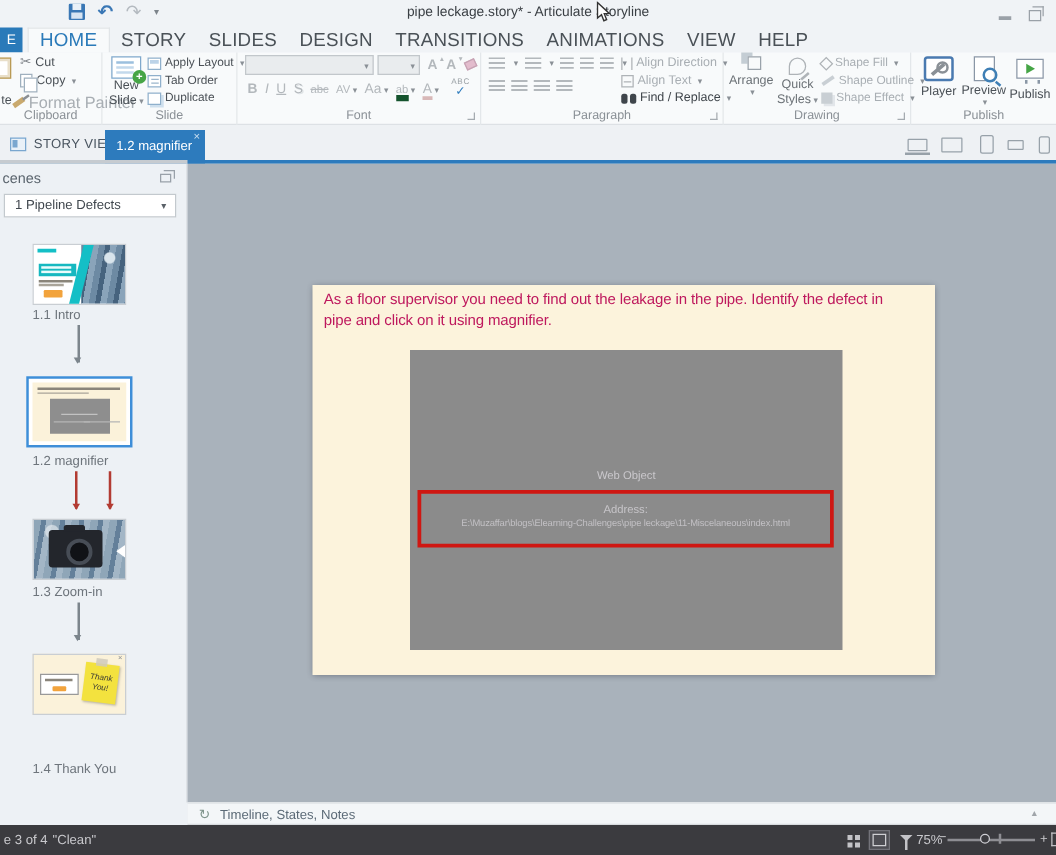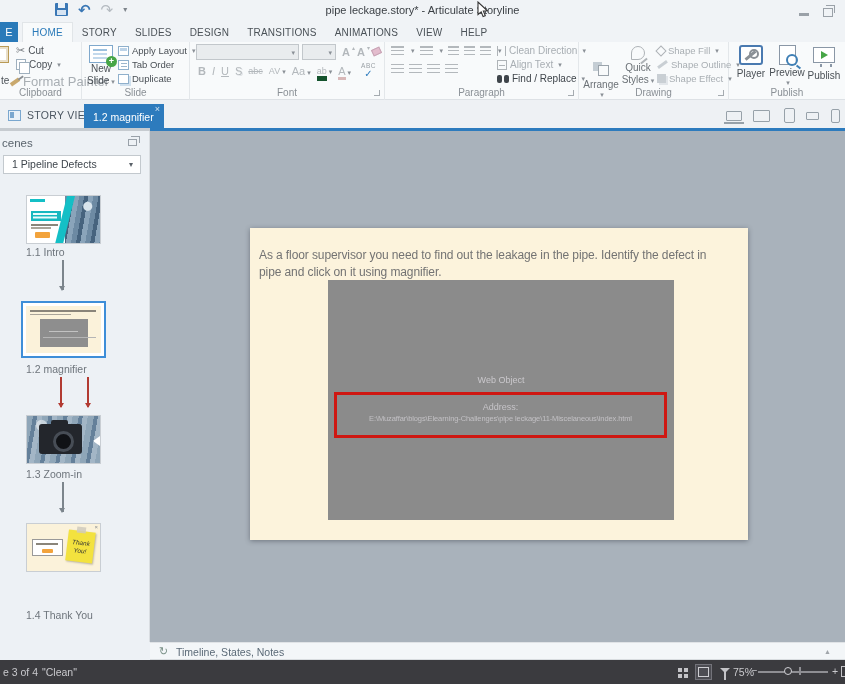--- a/index.html
+++ b/index.html
@@ -19,21 +19,21 @@
 .wtitle{position:absolute;left:0;right:0;top:4px;text-align:center;font-size:11px;color:#3a3f44}
 .cursor{position:absolute;left:477px;top:1px}
 .winctl{position:absolute;right:12px;top:0;height:22px;display:flex;gap:14px;align-items:center}
 .ic-min{width:10px;height:3px;background:#9aa1a8;margin-top:7px}
 .ic-restore{width:10px;height:9px;border:1.5px solid #9aa1a8;position:relative;background:#f0f3f6;margin-top:3px}
 .ic-restore::before{content:"";position:absolute;left:2px;top:-4px;width:8px;height:7px;border:1.5px solid #9aa1a8;border-bottom:none;border-left:none}
 
 
 .tabrow{position:absolute;left:0;top:22px;width:100%;height:20px;display:flex;align-items:stretch}
 .filetab{width:18px;background:#2a7ab9;color:#fff;display:flex;align-items:center;justify-content:center;font-size:11px}
-.rtab{padding:0 9px;display:flex;align-items:center;color:#4a5157;font-size:10px;letter-spacing:.2px}
+.rtab{padding:0 9px;display:flex;align-items:center;color:#4a5157;font-size:15px;letter-spacing:.2px}
 .rtab.active{background:#f8fafb;color:#2a7ab9;border:1px solid #e1e5e8;border-bottom:none;margin-left:4px}
 
 
 .ribbon{position:absolute;left:0;top:42px;width:100%;height:58px;background:#f8fafb;border-bottom:1px solid #dde1e5}
 .rgroup{position:absolute;top:0;height:58px;border-right:1px solid #e3e7ea}
 .glabel{position:absolute;left:0;right:0;bottom:2px;text-align:center;font-size:10px;color:#8a9096}
 .rrow{position:absolute;display:flex;align-items:center;gap:3px;font-size:10px;color:#4a5056;white-space:nowrap}
 .rrow.dis{color:#a8aeb3}
 .caret{font-size:7px;color:#8a9096;margin-left:2px}
 .bigbtn{position:absolute;display:flex;flex-direction:column;align-items:center;font-size:10px;color:#4a5056;text-align:center;line-height:1.2}
@@ -152,21 +152,21 @@
 .tt-x{position:absolute;right:2px;top:0;font-size:6px;color:#8a8f94}
 .tt-card{position:absolute;left:5px;top:15px;width:31px;height:17px;background:#fff;border:1px solid #999}
 .tt-card::before{content:"";position:absolute;left:3px;top:3px;width:22px;height:1.5px;background:#8a857a}
 .tt-card::after{content:"";position:absolute;left:9px;bottom:2px;width:11px;height:4.5px;background:#f2a33c;border-radius:1px}
 .tt-note{position:absolute;right:6px;top:7px;width:27px;height:31px;background:#f3e23e;transform:rotate(7deg);box-shadow:1px 1px 2px rgba(0,0,0,.25);display:flex;flex-direction:column;align-items:center;justify-content:center;font-size:6.5px;font-style:italic;color:#3a3a33;line-height:1.2}
 .tt-tape{position:absolute;right:14px;top:3px;width:9px;height:6px;background:#cfcabc;opacity:.85;transform:rotate(7deg)}
 
 
 .canvas{position:absolute;left:150px;top:131px;width:695px;height:511px;background:#a9b2bb}
 .slide{position:absolute;left:100px;top:97px;width:498px;height:312px;background:#fcf3dc;box-shadow:0 1px 5px rgba(40,45,55,.45)}
-.slidetext{position:absolute;left:9px;top:19px;width:468px;font-size:12px;letter-spacing:-.1px;color:#737373;line-height:1.45}
+.slidetext{position:absolute;left:9px;top:3px;width:468px;font-size:12px;letter-spacing:-.1px;color:#be185d;line-height:1.45}
 .webobj{position:absolute;left:78px;top:52px;width:346px;height:240px;background:#8b8b8b}
 .wo-title{position:absolute;left:0;right:0;top:95px;text-align:center;color:#cac8cc;font-size:9px}
 .redrect{position:absolute;left:6px;top:112px;width:333px;height:46px;border:3px solid #cf1712}
 .wo-addr{position:absolute;left:0;right:0;top:7px;text-align:center;color:#c6c4c8;font-size:9px}
 .wo-path{position:absolute;left:0;right:0;top:19px;text-align:center;color:#c2c0c4;font-size:7.5px;letter-spacing:-.1px}
 
 
 .timelinebar{position:absolute;left:150px;top:642px;width:695px;height:18px;background:#f3f6f8;border-top:1px solid #e0e3e6;border-bottom:1px solid #d8dcdf}
 .tl-icon{position:absolute;left:9px;top:2px;color:#7d938a;font-size:11px}
 .tl-label{position:absolute;left:26px;top:3px;font-size:10.5px;color:#5b6a77}
@@ -306,39 +306,39 @@
           <span class="caret">▾</span>
       </div>
       <div class="rrow" style="left:6px;top:22px;gap:5px">
         <span class="icl"></span>
         <span class="icl"></span>
         <span class="icl"></span>
         <span class="icl"></span>
       </div>
       <div class="rrow dis" style="left:112px;top:3px">
           <span class="ic-textdir"></span>
-          <span>Clean Direction</span>
+          <span>Align Direction</span>
           <span class="caret">▾</span>
         </div>
       <div class="rrow dis" style="left:112px;top:17px">
           <span class="ic-aligntxt"></span>
           <span>Align Text</span>
           <span class="caret">▾</span>
         </div>
       <div class="rrow" style="left:112px;top:31px;color:#3f454b">
           <span class="ic-binoc"></span>
           <span>Find / Replace</span>
           <span class="caret">▾</span>
         </div>
       <span class="launcher"></span>
       <div class="glabel">Paragraph</div>
     </div>
 
     <div class="rgroup" style="left:579px;width:150px">
-      <div class="bigbtn" style="left:5px;top:20px;width:34px;color:#6b7176">
+      <div class="bigbtn" style="left:5px;top:0;width:34px;color:#6b7176">
         <span class="ic-arrange"></span>
         <span style="margin-top:3px">Arrange</span>
           <span class="caret">▾</span>
       </div>
       <div class="bigbtn" style="left:42px;top:4px;width:34px;color:#6b7176">
         <span class="ic-quick"></span>
         <span style="margin-top:2px">Quick</span>
         <span><span>Styles</span><span class="caret">▾</span></span>
       </div>
       <div class="rrow dis" style="left:78px;top:3px;font-size:9.5px">

